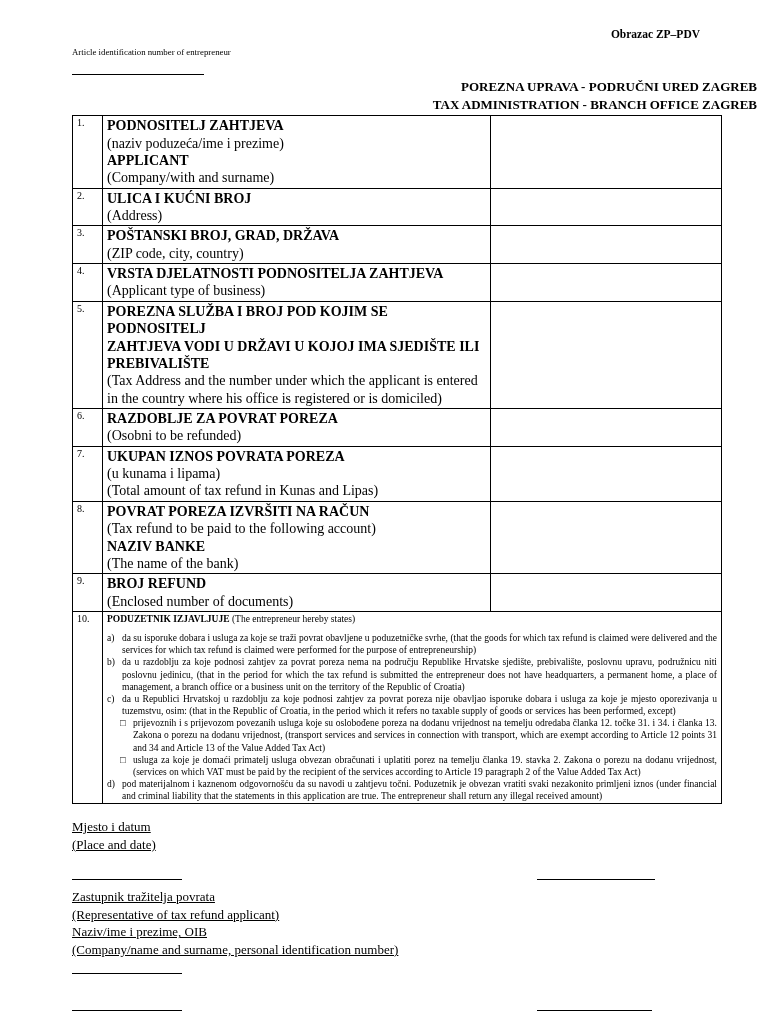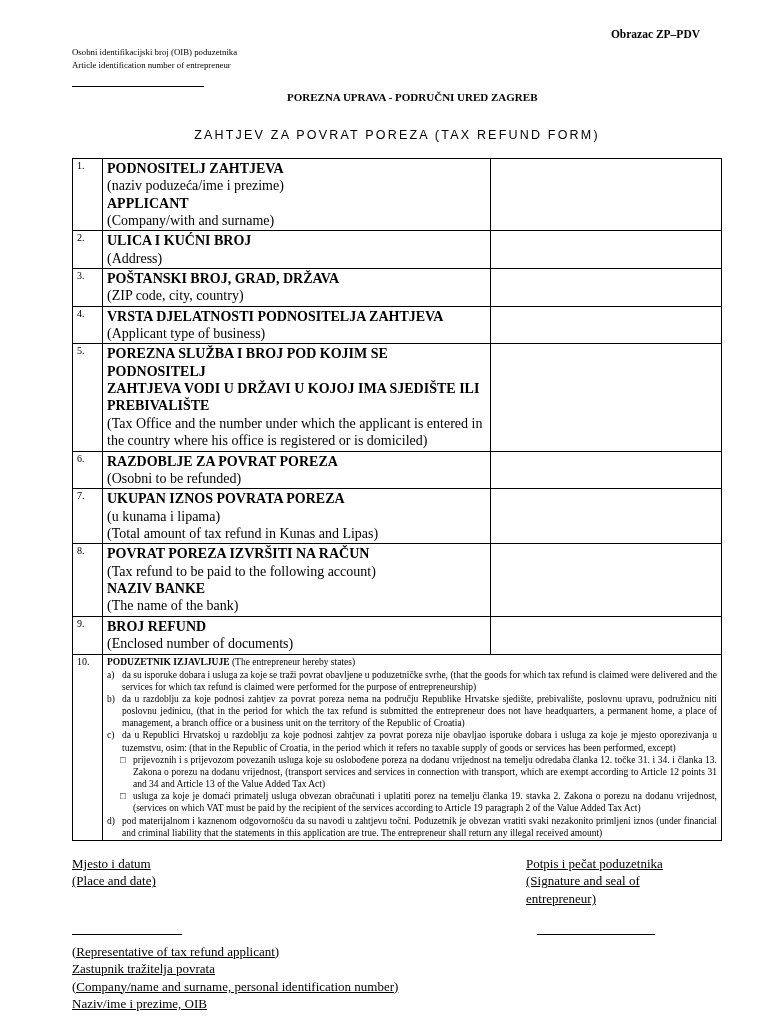--- a/index.html
+++ b/index.html
@@ -9,34 +9,34 @@
     font-family: "Liberation Serif", serif; color: #000;
   }
   .page { width: 768px; height: 1024px; padding: 26px 46px 0 72px; border-radius: 6px; }
 
   .form-code { text-align: right; font-weight: 700; font-size: 11.5px; line-height: 1.5; padding-right: 22px; }
 
   .oib-block { font-size: 8.8px; line-height: 1.4; margin-top: 3px; }
   .line { border-bottom: 1px solid #000; height: 0; }
   .oib-line { width: 132px; margin-top: 15px; }
 
-  .office-block { margin-top: 3px; font-weight: 700; font-size: 11px; line-height: 1.45; width: 470px; margin-left: 215px; text-align: left; }
+  .office-block { margin-top: 3px; font-weight: 700; font-size: 13px; line-height: 1.45; width: 470px; margin-left: 215px; text-align: right; }
 
   .title {
     margin-top: 22px; margin-bottom: 16px; text-align: center;
     font-family: "Liberation Sans", sans-serif; font-size: 12.5px; letter-spacing: 2.2px;
   }
 
   table.form { border-collapse: collapse; width: 650px; border: 1.5px solid #000; }
   table.form td { border: 1px solid #000; vertical-align: top; padding: 1px 4px; }
   td.num { width: 30px; vertical-align: middle; font-size: 10px; padding-left: 5px; }
   td.label { width: 388px; font-size: 14px; line-height: 1.24; padding-top: 2px; padding-bottom: 2px; }
   .lbl-bold { font-weight: 700; }
   td.stmt { font-size: 9.5px; line-height: 1.28; text-align: justify; padding: 3px 7px 6px 5px; }
-  .stmt-heading { margin-bottom: 1px; }
+  .stmt-heading { margin-bottom: 7px; }
   .stmt-item { display: flex; }
   .stmt-marker { flex: 0 0 15px; }
   .stmt-indent { padding-left: 13px; }
   .stmt-indent .stmt-marker { flex: 0 0 13px; }
   .stmt-text { flex: 1; text-align: justify; }
 
   .footer { font-size: 13px; line-height: 1.35; text-decoration: underline; }
   .f-row { display: flex; justify-content: space-between; width: 650px; }
   .f-top { margin-top: 14px; }
   .f-right1 { width: 168px; margin-right: 28px; }
@@ -53,30 +53,29 @@
 </head>
 <body>
 
 <div class="page">
 
   <div class="form-code">
     <div>Obrazac ZP–PDV</div>
   </div>
 
   <div class="oib-block">
-    <div>Osobni identifikacijski broj (OIB) poduzetnika</div>
     <div>Article identification number of entrepreneur</div>
     <div class="line oib-line"></div>
   </div>
 
   <div class="office-block">
     <div>POREZNA UPRAVA - PODRUČNI URED ZAGREB</div>
-  </div>
-
-  <div class="title">ZAHTJEV ZA POVRAT POREZA (TAX REFUND FORM)</div>
+    <div>TAX ADMINISTRATION - BRANCH OFFICE ZAGREB</div>
+  </div>
+
 
   <table class="form">
     <tbody>
         <tr>
           <td class="num">1.</td>
           <td class="label">
             <div class="lbl-bold">PODNOSITELJ ZAHTJEVA</div>
             <div class="lbl-reg">(naziv poduzeća/ime i prezime)</div>
             <div class="lbl-bold">APPLICANT</div>
             <div class="lbl-reg">(Company/with and surname)</div>
@@ -106,21 +105,21 @@
             <div class="lbl-reg">(Applicant type of business)</div>
           </td>
           <td class="value"></td>
         </tr>
         <tr>
           <td class="num">5.</td>
           <td class="label">
             <div class="lbl-bold">POREZNA SLUŽBA I BROJ POD KOJIM SE PODNOSITELJ</div>
             <div class="lbl-bold">ZAHTJEVA VODI U DRŽAVI U KOJOJ IMA SJEDIŠTE ILI</div>
             <div class="lbl-bold">PREBIVALIŠTE</div>
-            <div class="lbl-reg">(Tax Office and the number under which the applicant is entered in the country where his office is registered or is domiciled)</div>
+            <div class="lbl-reg">(Tax Address and the number under which the applicant is entered in the country where his office is registered or is domiciled)</div>
           </td>
           <td class="value"></td>
         </tr>
         <tr>
           <td class="num">6.</td>
           <td class="label">
             <div class="lbl-bold">RAZDOBLJE ZA POVRAT POREZA</div>
             <div class="lbl-reg">(Osobni to be refunded)</div>
           </td>
           <td class="value"></td>
@@ -185,36 +184,32 @@
       </tbody>
   </table>
 
   <div class="footer">
 
     <div class="f-row f-top">
       <div>
         <div>Mjesto i datum</div>
         <div>(Place and date)</div>
       </div>
-      <div class="f-right1">
-        <div>Potpis i pečat poduzetnika</div>
-        <div>(Signature and seal of entrepreneur)</div>
-      </div>
     </div>
 
     <div class="f-row f-lines1">
       <div class="line line-left"></div>
       <div class="line sig-line"></div>
     </div>
 
     <div class="rep-block">
+      <div>Zastupnik tražitelja povrata</div>
       <div>(Representative of tax refund applicant)</div>
-      <div>Zastupnik tražitelja povrata</div>
+      <div>Naziv/ime i prezime, OIB</div>
       <div>(Company/name and surname, personal identification number)</div>
-      <div>Naziv/ime i prezime, OIB</div>
     </div>
 
     <div class="line line-left rep-line"></div>
 
 
     <div class="f-row f-lines2">
       <div class="line line-left"></div>
       <div class="line receipt-line"></div>
     </div>
 

